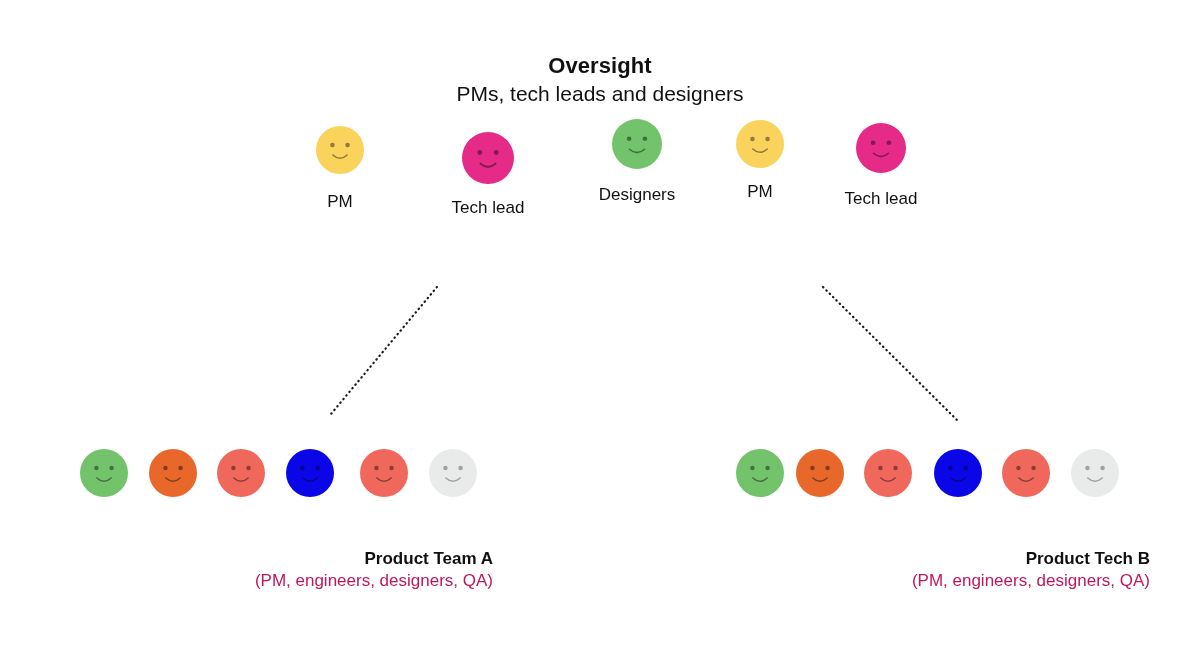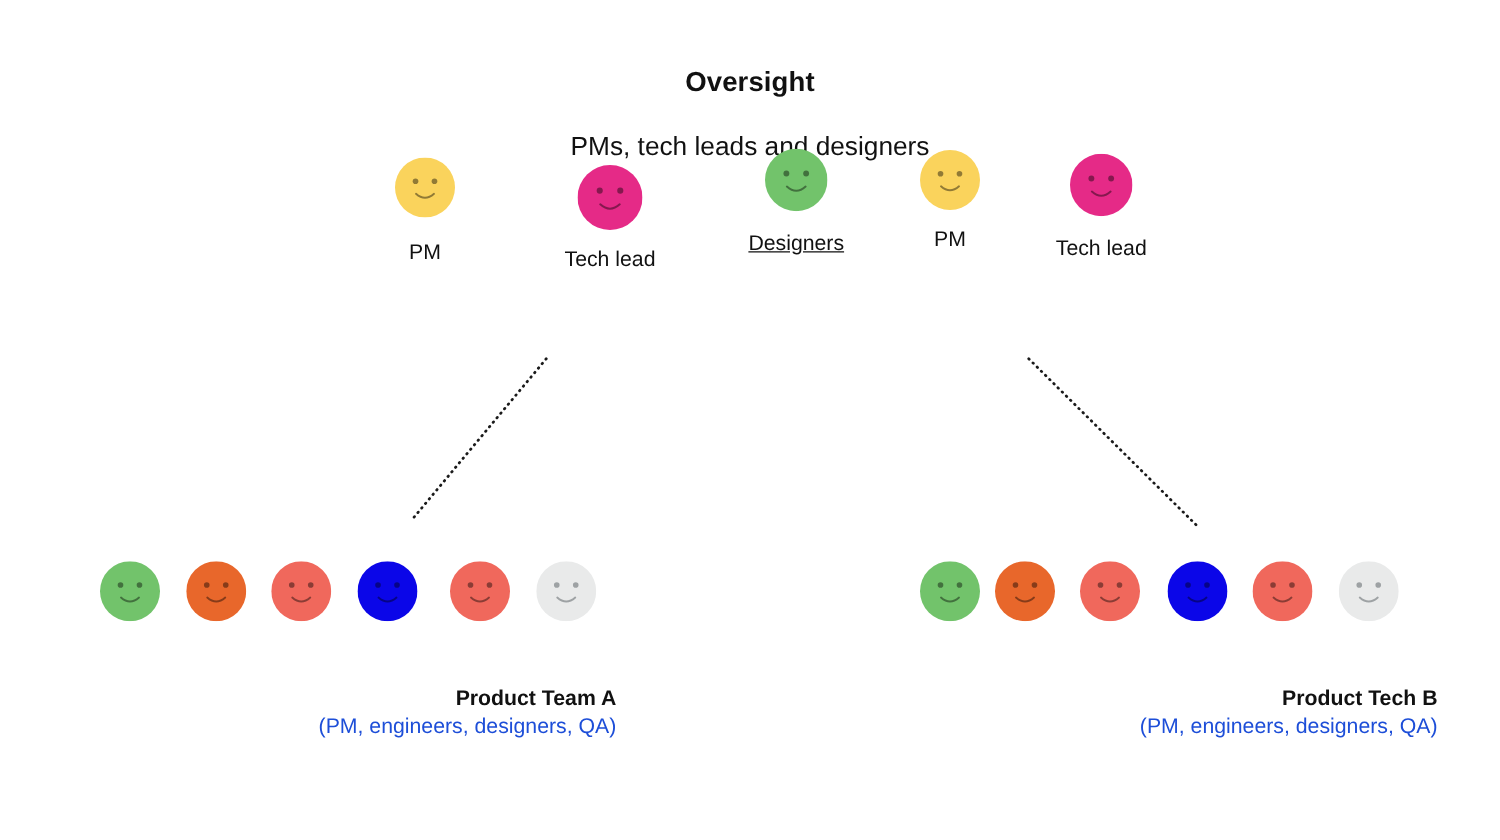--- a/index.html
+++ b/index.html
@@ -35,21 +35,20 @@
     font-weight: bold;
     line-height: 28px;
     letter-spacing: 0.1px;
     color: #111111;
   }
   .heading-subtitle {
     font-size: 21px;
     font-weight: normal;
     line-height: 28px;
     color: #111111;
-    margin-top: 24px;
   }
 
   
   .person {
     position: absolute;
     width: 120px;
     margin-left: -60px;   
     text-align: center;
   }
   .face-wrap {
@@ -91,21 +90,21 @@
   .team-name {
     font-size: 17px;
     font-weight: bold;
     line-height: 22px;
     color: #111111;
   }
   .team-desc {
     font-size: 17px;
     font-weight: normal;
     line-height: 22px;
-    color: #1d4ed8;
+    color: #be185d;
   }
 
   
   .connectors {
     position: absolute;
     left: 0;
     top: 0;
     width: 1200px;
     height: 672px;
     pointer-events: none;
@@ -137,21 +136,21 @@
         <div class="face-wrap">
           <svg class="face" width="52" height="52" viewBox="0 0 52 52">
             <circle cx="26" cy="26" r="26" fill="#E52A87"></circle>
             <circle cx="17.784" cy="20.54" r="2.444" fill="rgba(0,0,0,0.42)"></circle>
             <circle cx="34.216" cy="20.54" r="2.444" fill="rgba(0,0,0,0.42)"></circle>
             <path d="M 18.2 31.46 Q 26 38.480000000000004 33.8 31.46" fill="none" stroke="rgba(0,0,0,0.42)" stroke-width="1.6640000000000001" stroke-linecap="round"></path>
           </svg>
         </div>
         <div class="person-label">Tech lead</div>
       </div>
-      <div class="person top" style="left: 637px; top: 119px; text-decoration: underline;">
+      <div class="person top" style="left: 637px; top: 119px;">
         <div class="face-wrap">
           <svg class="face" width="50" height="50" viewBox="0 0 50 50">
             <circle cx="25" cy="25" r="25" fill="#72C36B"></circle>
             <circle cx="17.1" cy="19.75" r="2.35" fill="rgba(0,0,0,0.42)"></circle>
             <circle cx="32.9" cy="19.75" r="2.35" fill="rgba(0,0,0,0.42)"></circle>
             <path d="M 17.5 30.25 Q 25 37 32.5 30.25" fill="none" stroke="rgba(0,0,0,0.42)" stroke-width="1.6" stroke-linecap="round"></path>
           </svg>
         </div>
         <div class="person-label">Designers</div>
       </div>

